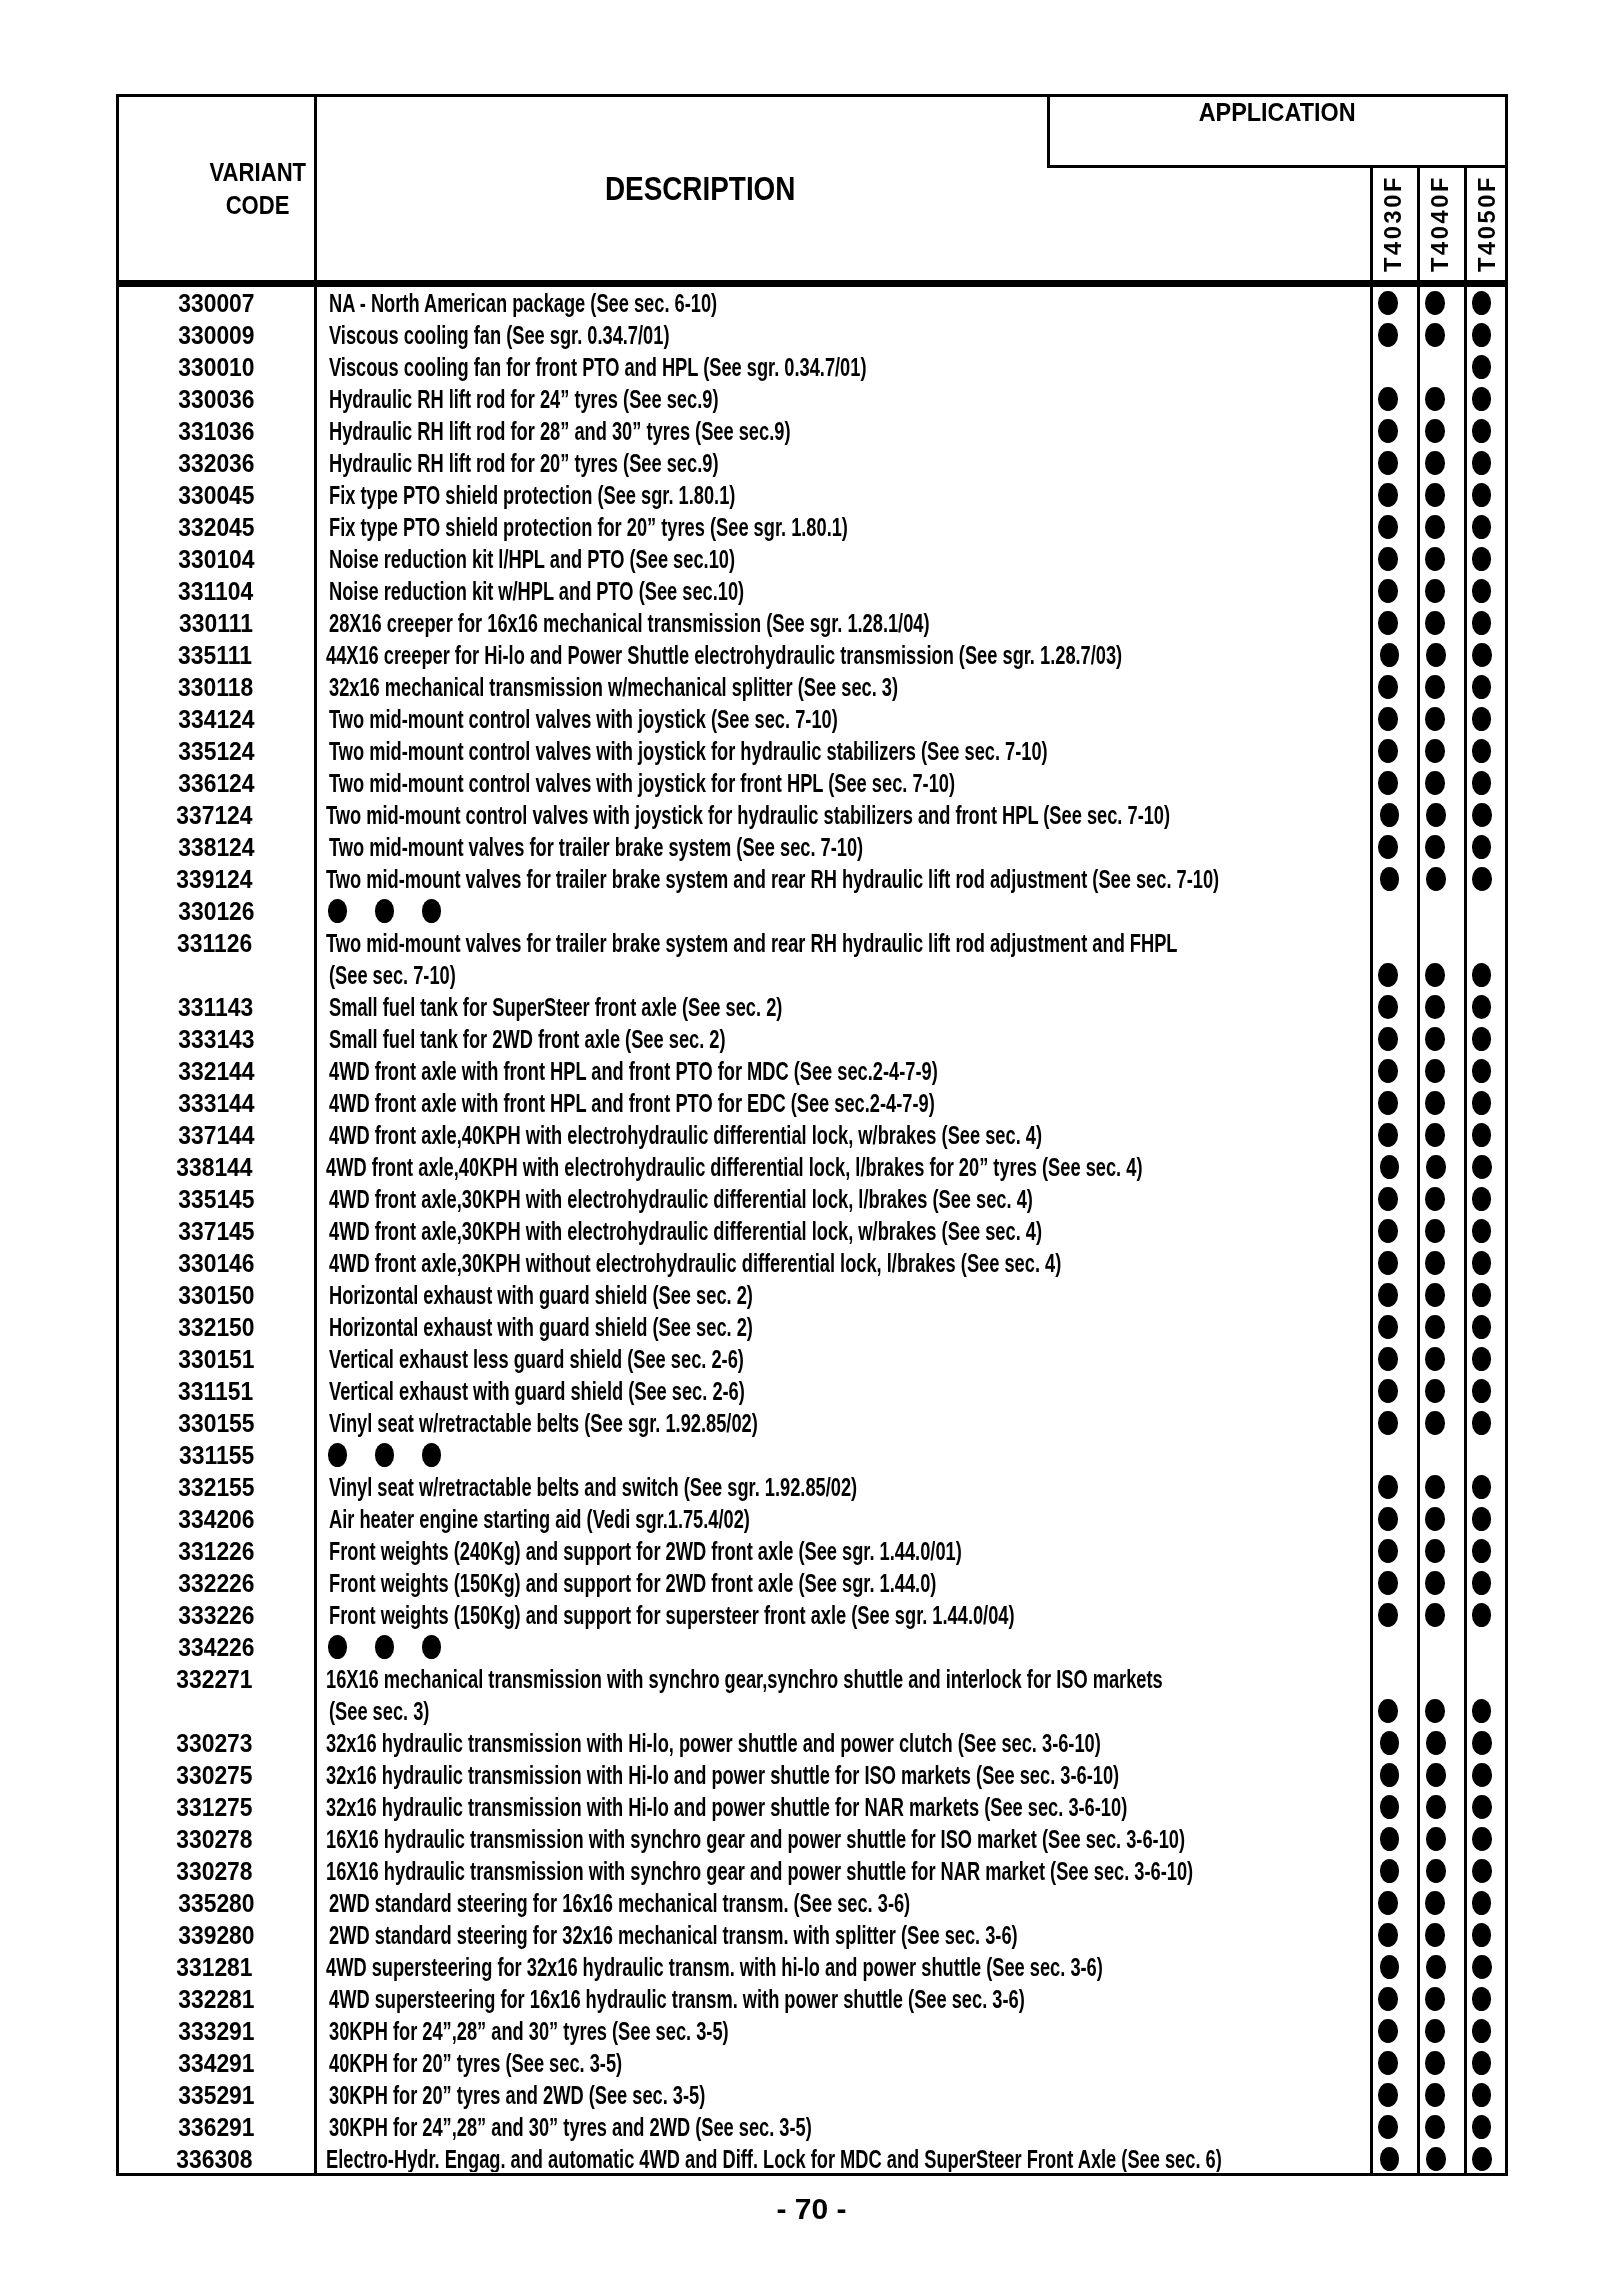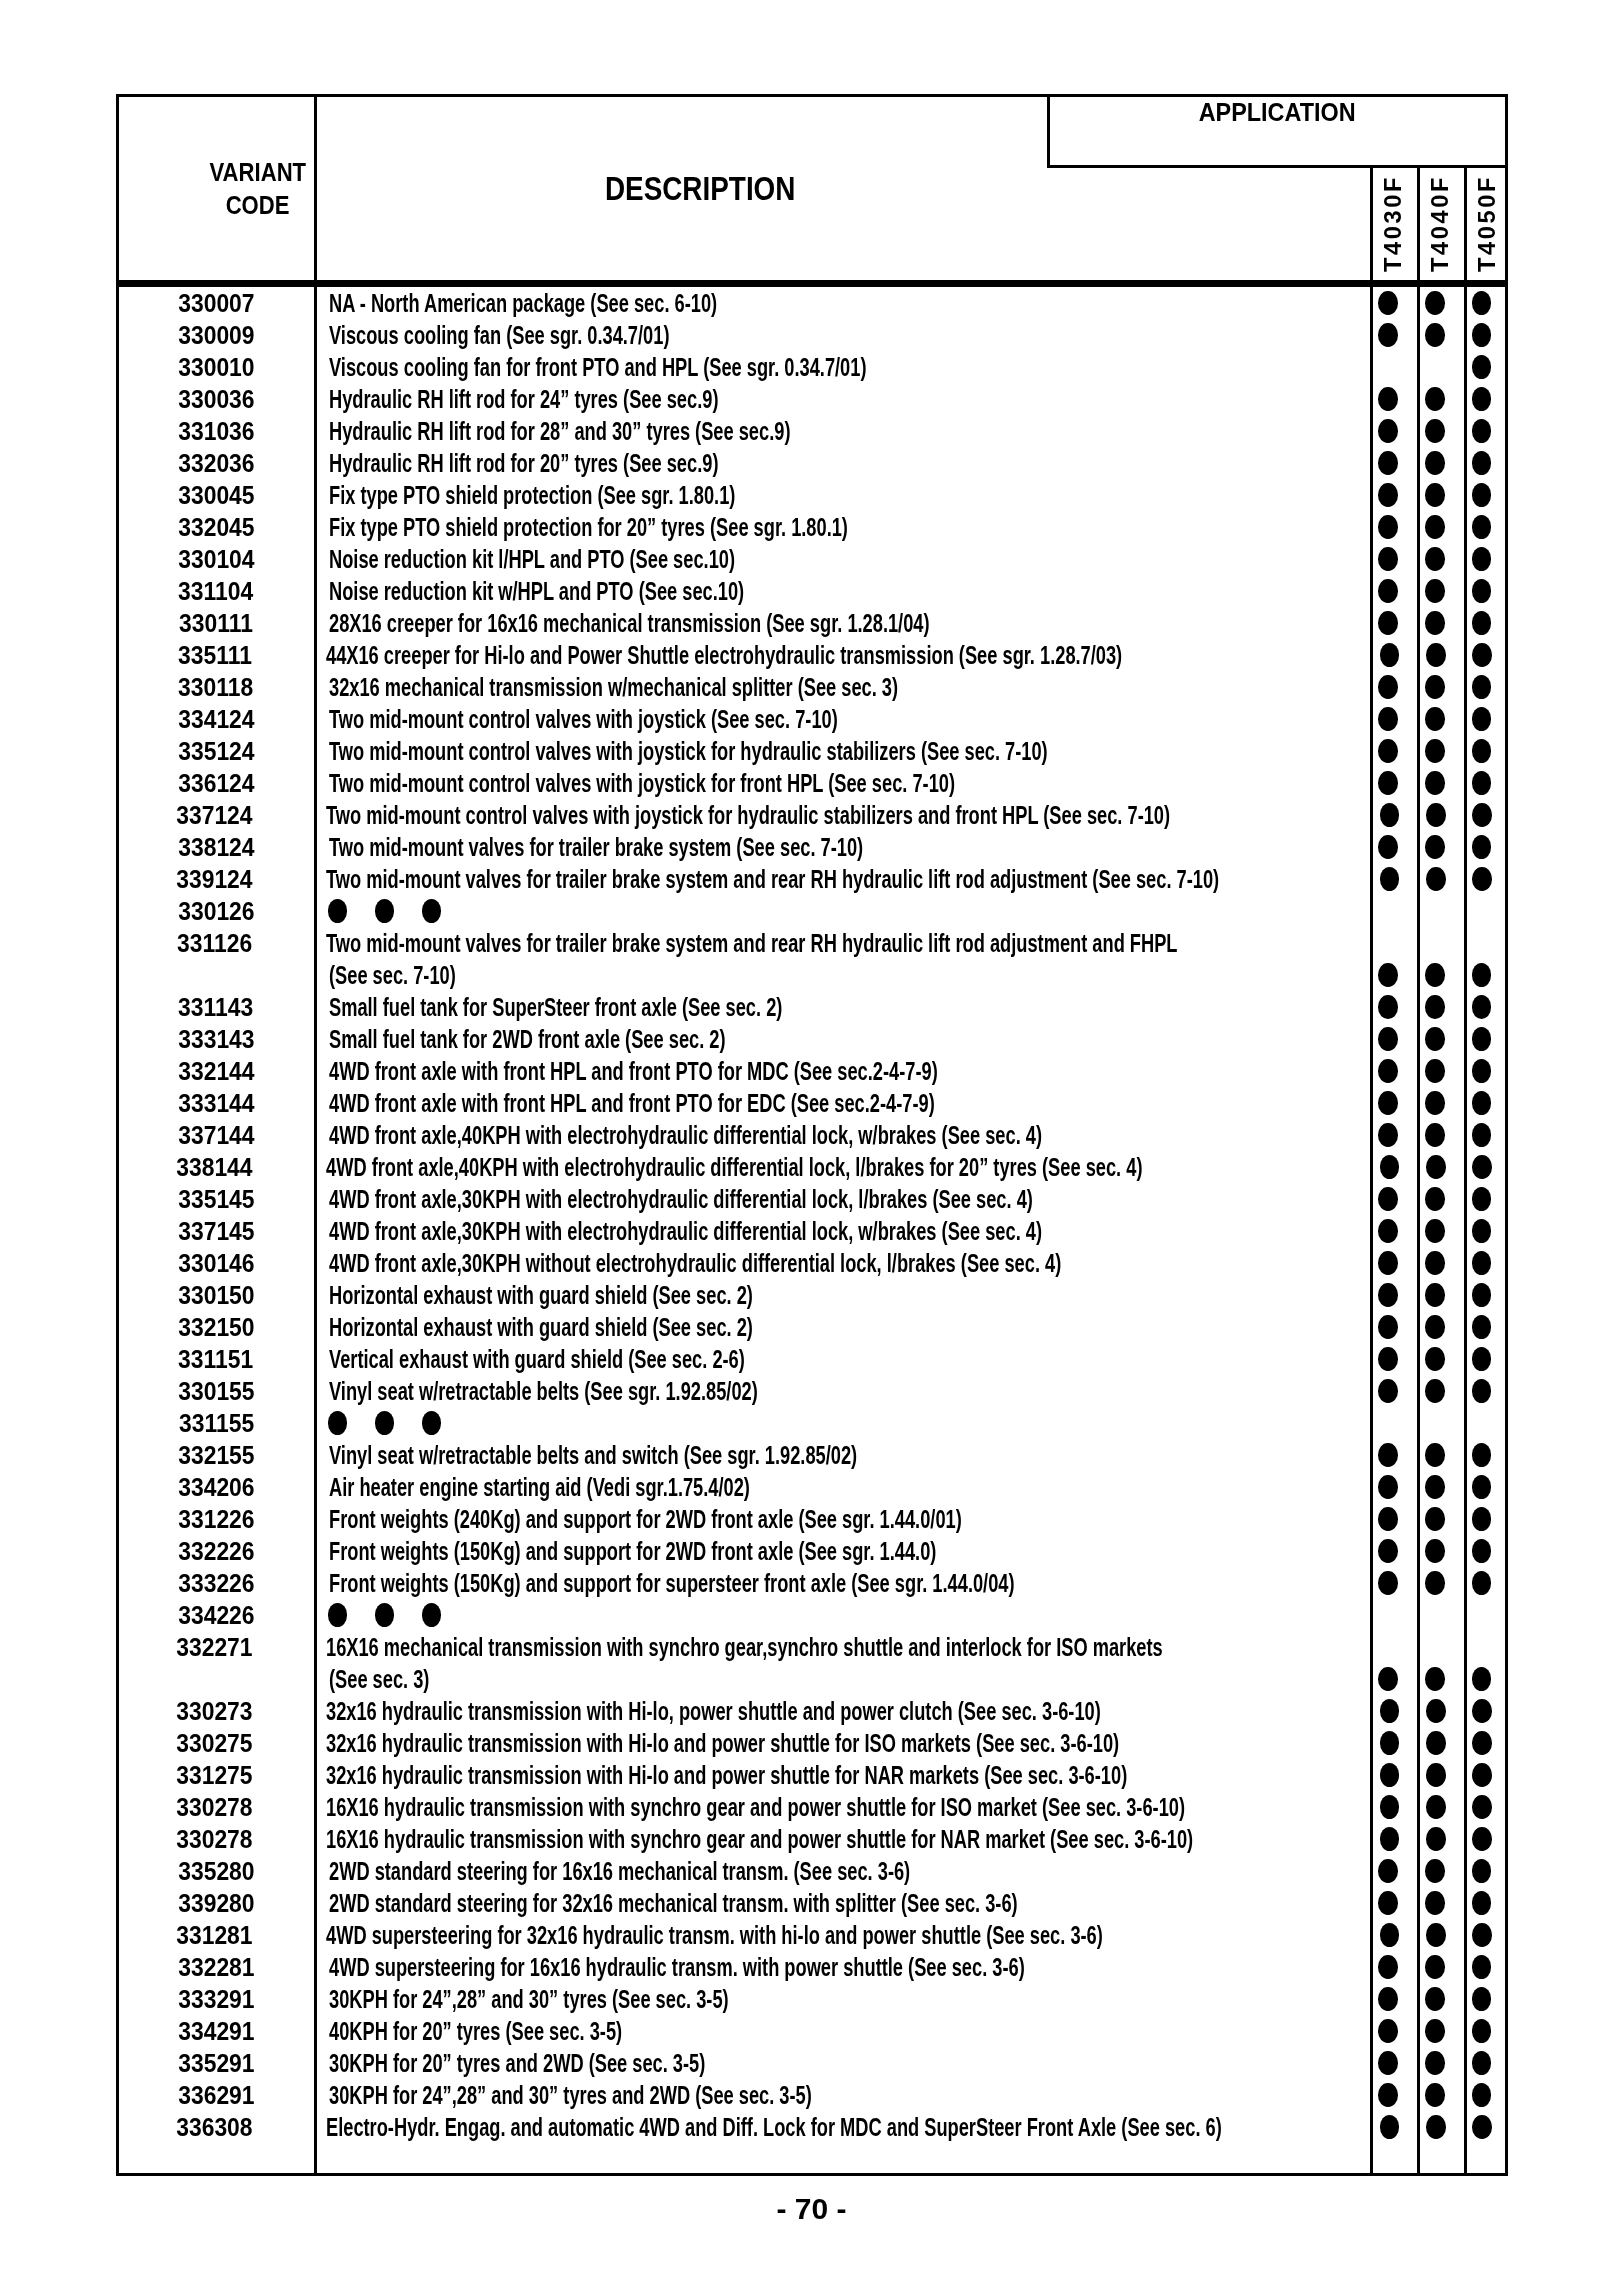--- a/index.html
+++ b/index.html
@@ -577,20 +577,35 @@
           </div>
           <div class="c-app">
             <div class="dot"></div>
           </div>
           <div class="c-app">
             <div class="dot"></div>
           </div>
         </div>
         <div class="row">
           <div class="c-code">
+            <span class="txt code-txt">330151</span>
+          </div>
+          <div class="c-desc"><span class="txt desc-txt">Vertical exhaust less guard shield (See sec. 2-6)</span></div>
+          <div class="c-app">
+            <div class="dot"></div>
+          </div>
+          <div class="c-app">
+            <div class="dot"></div>
+          </div>
+          <div class="c-app">
+            <div class="dot"></div>
+          </div>
+        </div>
+        <div class="row">
+          <div class="c-code">
             <span class="txt code-txt">331151</span>
           </div>
           <div class="c-desc"><span class="txt desc-txt">Vertical exhaust with guard shield (See sec. 2-6)</span></div>
           <div class="c-app">
             <div class="dot"></div>
           </div>
           <div class="c-app">
             <div class="dot"></div>
           </div>
           <div class="c-app">

